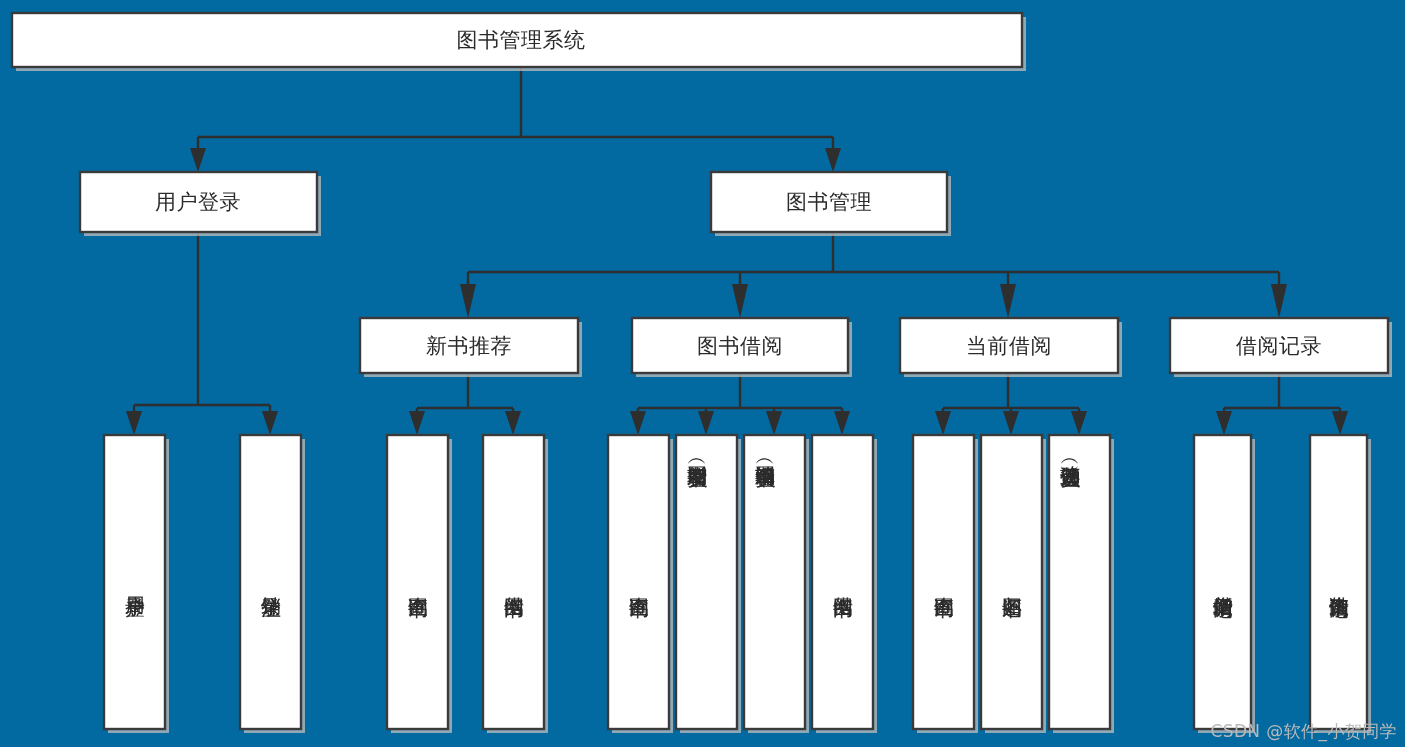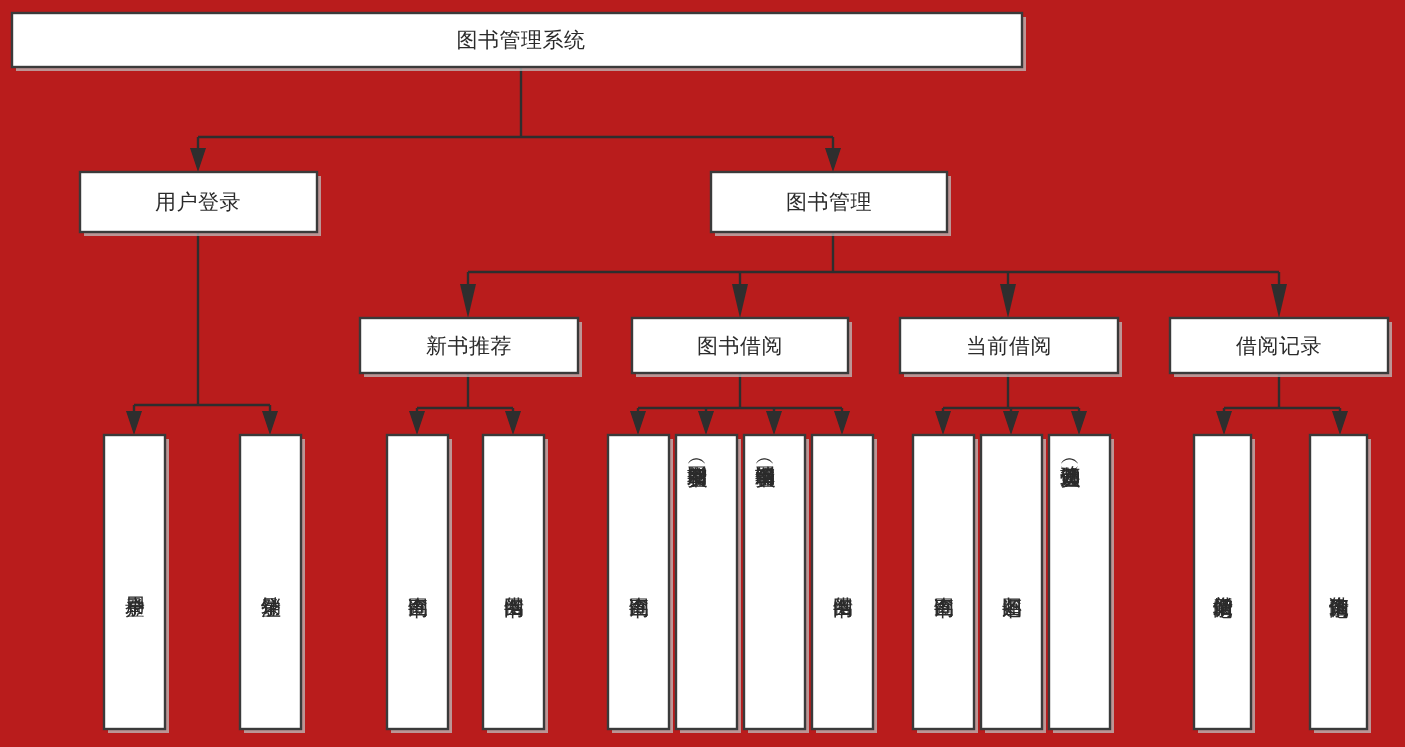--- a/index.html
+++ b/index.html
@@ -8,21 +8,21 @@
     padding: 0;
     background: #ffffff;
   }
   body {
     font-family: "DejaVu Sans", "Liberation Sans", sans-serif;
   }
   #diagram-root {
     position: relative;
     width: 1405px;
     height: 747px;
-    background: #b91c1c;
+    background: #0369a1;
     overflow: hidden;
   }
   svg#flow-svg {
     position: absolute;
     top: 0;
     left: 0;
     width: 1405px;
     height: 747px;
     display: block;
   }
@@ -253,14 +253,15 @@
     </g>
 
     <g>
       <rect class="node-shadow" x="1314" y="439" width="57" height="294"></rect>
       <rect class="node-box" x="1310" y="435" width="57" height="294"></rect>
       <text class="node-label vertical-label" x="1338" y="582" style="writing-mode:vertical-rl; text-orientation:upright;">查询借阅记录</text>
     </g>
 
   </svg>
 
+  <div class="watermark">CSDN @软件_小贺同学</div>
 
 </div>
 
 </body></html>

